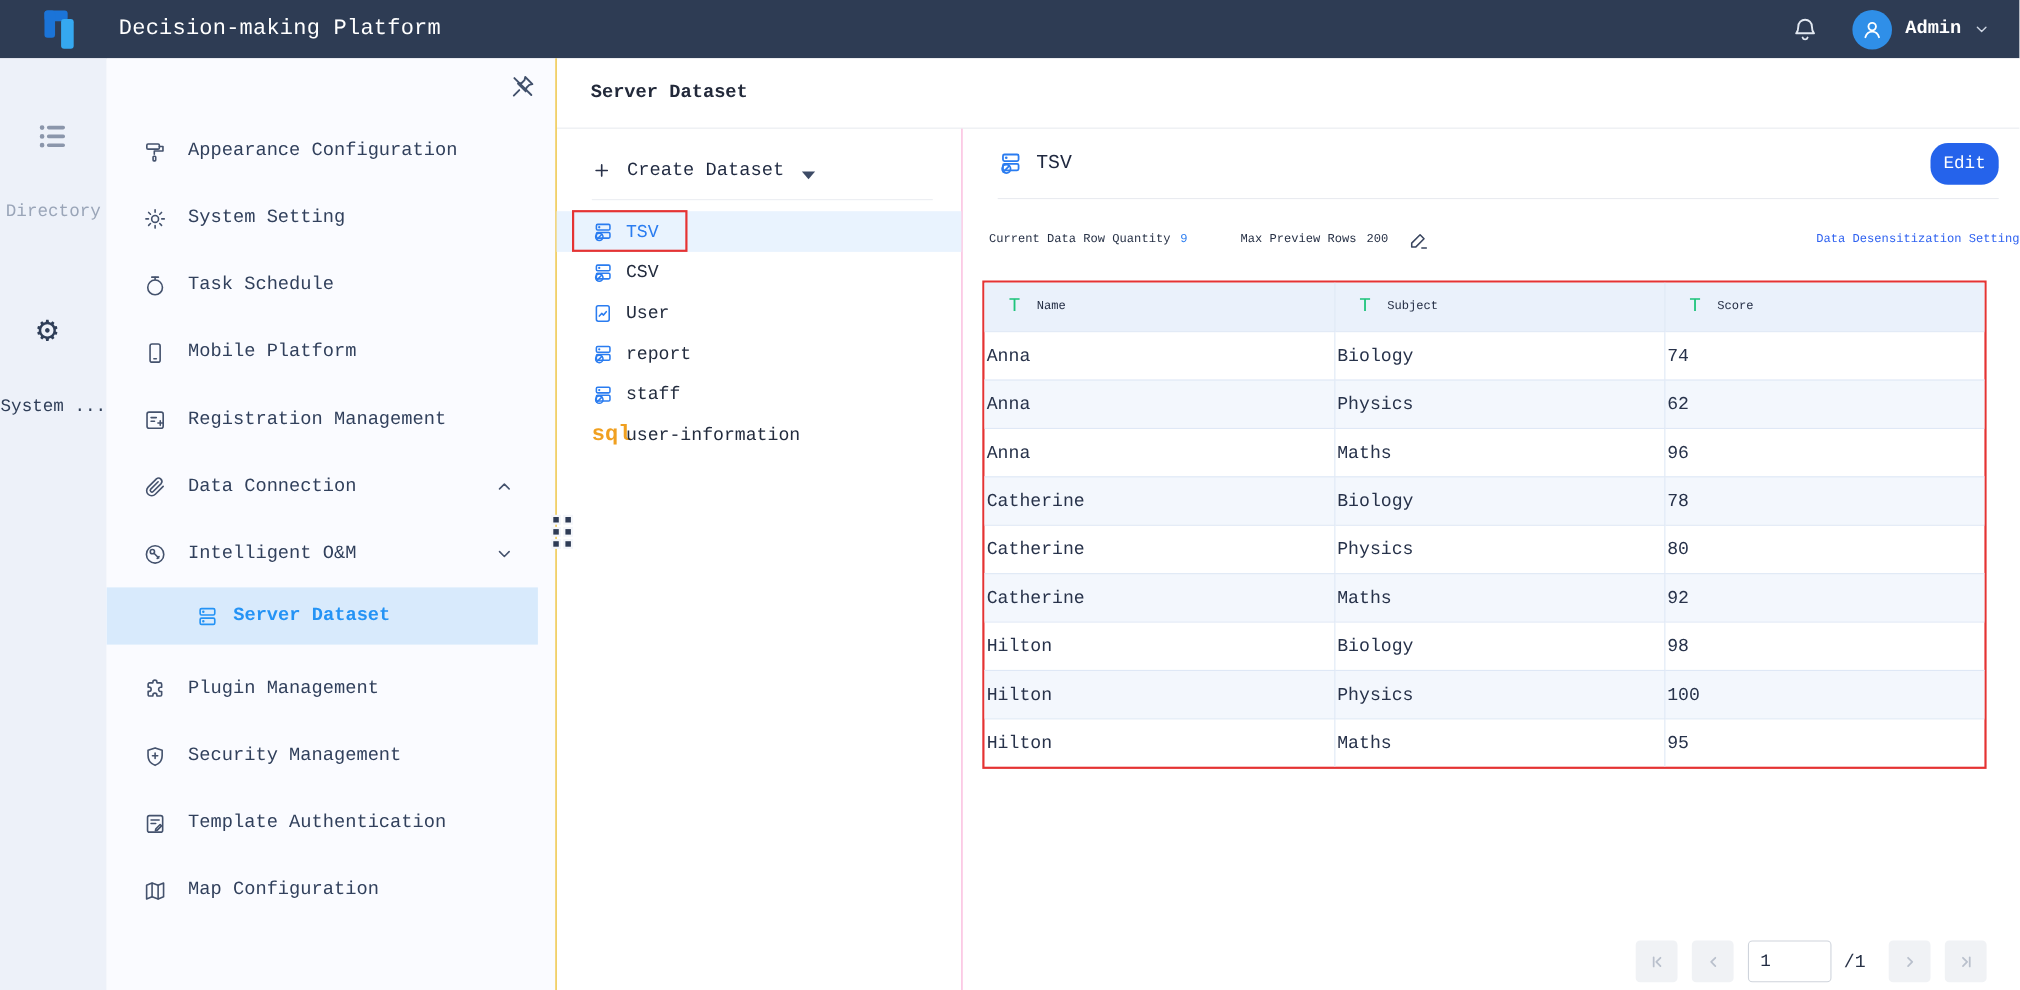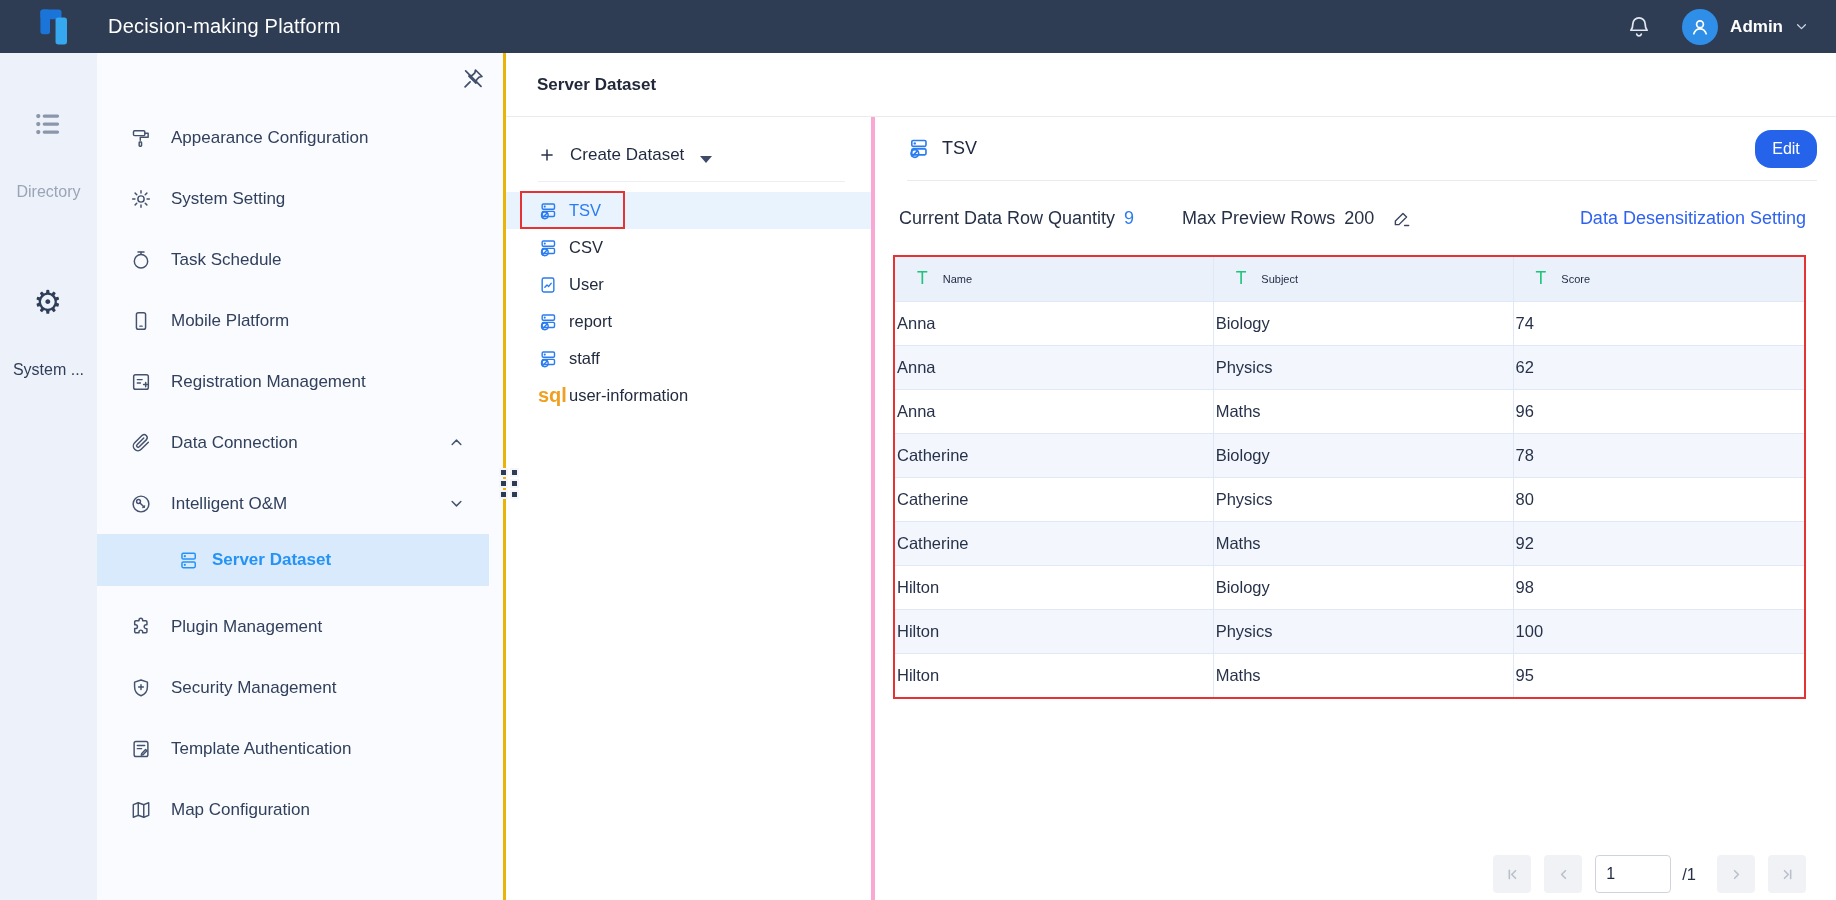--- a/index.html
+++ b/index.html
@@ -1,18 +1,18 @@
 <!DOCTYPE html>
 <html><head>
 <meta charset="utf-8">
 <style>
   * { margin:0; padding:0; box-sizing:border-box; }
   html,body { width:1836px; height:900px; overflow:hidden; background:#fff;
     font-family:"Liberation Sans","DejaVu Sans",sans-serif; }
-  .app { width:1836px; height:900px; display:flex; flex-direction:column; position:relative; }
+  .app { width:1836px; height:900px; display:flex; flex-direction:column; position:relative;font-family:Liberation Mono, monospace; }
 
   
   .topbar { height:53px; background:#2e3c54; display:flex; align-items:center; padding:0 26px 0 34px; flex:none; }
   .logo { width:44px; height:44px; margin-right:30px; flex:none; }
   .app-title { font-size:20px; color:#ffffff; font-weight:500; letter-spacing:.2px; }
   .top-right { margin-left:auto; display:flex; align-items:center; }
   .bell { width:26px; height:26px; color:#e2e8f1; margin-right:30px; cursor:pointer; }
   .avatar { width:36px; height:36px; border-radius:50%; background:#2f8fe8; display:flex; align-items:center; justify-content:center; color:#fff; flex:none; }
   .avatar svg { width:24px; height:24px; }
   .admin-name { color:#fff; font-weight:700; font-size:17px; margin:0 10px 0 12px; }
@@ -23,61 +23,61 @@
   
   .rail { width:97px; background:#edf1f9; display:flex; flex-direction:column; align-items:center; padding-top:56px; flex:none; }
   .rail-item { display:flex; flex-direction:column; align-items:center; margin-bottom:86px; cursor:pointer;gap:14px; }
   .rail-item .ri { width:30px; height:30px; color:#8b96ab; }
   .rail-item .ri-label { margin-top:30px; font-size:16px; color:#9aa5b8; }
   .rail-item.active .ri { color:#2f3e58; }
   .rail-item.active .ri-gear { font-size:32px; line-height:30px; color:#2f3e58; }
   .rail-item.active .ri-label { color:#2f3e58; }
 
   
-  .menu { width:409px; background:#fafbff; position:relative; padding-top:54px; border-right:3px solid #eab308; flex:none; }
+  .menu { width:409px; background:#fafbff; position:relative; padding-top:54px; border-right:1px solid #eab308; flex:none; }
   .pin-btn { position:absolute; top:13px; right:17px; width:26px; height:26px; color:#41506b; cursor:pointer; }
   .menu-item { height:61px; display:flex; align-items:center; padding-left:33px; font-size:17px; color:#31405c; cursor:pointer; }
   .menu-item .mi { width:22px; height:22px; margin-right:19px; color:#44526d; flex:none; }
   .menu-item .chev { width:19px; height:19px; margin-left:auto; margin-right:37px; color:#44526d; }
   .menu-sub { height:52px; display:flex; align-items:center; padding-left:81px; font-size:17px; color:#31405c; cursor:pointer; }
   .menu-sub .mi { width:21px; height:21px; margin-right:13px; color:#3c4a63; flex:none; }
   .menu-sub.active { background:#d8eafc; width:392px; color:#2493f5; font-weight:700; }
   .menu-sub.active .mi { color:#2493f5; }
   .gap-top { margin-top:10px; }
   .drag-dots { position:absolute; right:-14px; top:417px; display:grid; grid-template-columns:repeat(2,5px); grid-auto-rows:5px; gap:6px 6px; z-index:6; }
   .drag-dots i { background:#2e3b55; box-shadow:0 0 0 2px #f4f6fa; }
 
   
   .content { flex:1; display:flex; flex-direction:column; background:#fff; min-width:0; }
   .content-header { height:64px; flex:none; border-bottom:1px solid #e9ebf0; display:flex; align-items:center; padding-left:31px; }
   .page-title { font-weight:700; font-size:17px; color:#22293a; }
   .content-body { flex:1; display:flex; min-height:0; }
 
   
-  .list-panel { width:369px; flex:none; border-right:4px solid #f9a8d4; position:relative; padding-top:18px; }
+  .list-panel { width:369px; flex:none; border-right:1px solid #f9a8d4; position:relative; padding-top:18px; }
   .create-row { height:40px; display:flex; align-items:center; padding-left:32px; cursor:pointer; }
   .create-row .plus { width:18px; height:18px; color:#29324a; margin-right:14px; }
   .create-label { font-size:17px; color:#1f2940; }
   .caret-down { width:0; height:0; border-left:6px solid transparent; border-right:6px solid transparent; border-top:7px solid #3d4b66; margin-left:16px; transform:translateY(4px); }
   .list-sep { height:1px; background:#eceef2; margin:6px 26px 10px 32px; }
   .ds-item { height:37px; display:flex; align-items:center; padding-left:32px; cursor:pointer; }
   .ds-item .di { width:20px; height:20px; color:#2a7cf0; margin-right:11px; flex:none; }
   .ds-label { font-size:16.5px; color:#232c3e; }
   .ds-item.selected { background:#e9f3fe; }
   .ds-item.selected .ds-label { color:#2a7cf0; }
   .sql-badge { width:26px; margin-right:5px; font-size:20px; font-weight:700; color:#f0a020; flex:none; }
   .red-box { position:absolute; left:14px; top:74px; width:105px; height:38px; border:2px solid #e53333; pointer-events:none; }
 
   
   .detail-panel { flex:1; position:relative; display:flex; flex-direction:column; min-width:0; }
   .detail-header { height:64px; flex:none; margin:0 19px 0 32px; display:flex; align-items:center; border-bottom:1px solid #e9ebf0; }
   .detail-header .dti { width:23px; height:23px; color:#2a7cf0; margin-right:12px; }
   .detail-title { font-size:18px; color:#202940; font-weight:500; }
   .edit-btn { margin-left:auto; width:62px; height:38px; background:#2563eb; color:#fff; font-size:16px; border:none; border-radius:16px; cursor:pointer; font-family:inherit; }
-  .meta-row { height:74px; flex:none; display:flex; align-items:center; padding:0 30px 0 24px; font-size:18px; color:#273146; }
+  .meta-row { height:74px; flex:none; display:flex; align-items:center; padding:0 0 0 24px; font-size:11px; color:#273146; }
   .meta-val { color:#2a7cf0; margin-left:9px; }
   .meta-label2 { margin-left:48px; }
   .meta-val2 { margin-left:9px; color:#273146; }
   .pencil { width:21px; height:21px; color:#39455f; margin-left:17px; cursor:pointer; }
   .desens-link { margin-left:auto; color:#2f62f0; cursor:pointer; }
 
   .table-frame { margin:0 30px 0 18px; border:2px solid #e53333; }
   table { width:100%; border-collapse:collapse; table-layout:fixed; }
   thead th { height:44px; background:#eaf1fb; border-right:1px solid #dfe8f6; border-bottom:1px solid #dfe8f6; padding:0; }
   thead th:last-child { border-right:none; }

